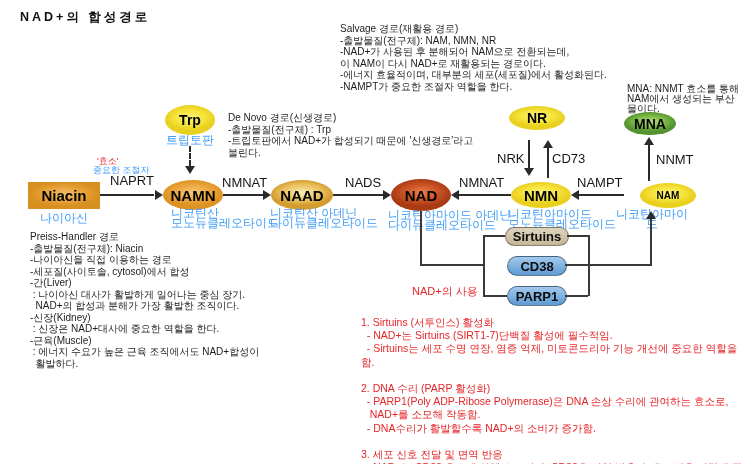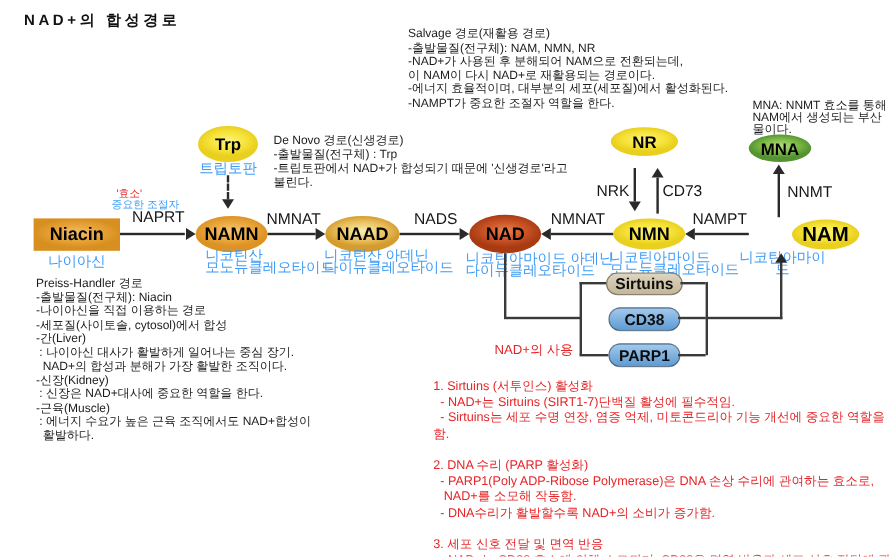--- a/index.html
+++ b/index.html
@@ -97,21 +97,21 @@
 다이뉴클레오타이드</div>
 
   <div class="node n-red" style="left:391px; top:179px; width:60px; height:32px; font-size:15px;">NAD</div>
   <div class="bluesub" style="left:388px; top:211px;">니코틴아마이드 아데닌
 다이뉴클레오타이드</div>
 
   <div class="node n-yellow" style="left:511px; top:182px; width:60px; height:26px; font-size:15px;">NMN</div>
   <div class="bluesub" style="left:508px; top:210px;">니코틴아마이드
 모노뉴클레오타이드</div>
 
-  <div class="node n-yellow" style="left:660px; top:183px; width:56px; height:25px; font-size:17px;">NAM</div>
+  <div class="node n-yellow" style="left:640px; top:183px; width:56px; height:25px; font-size:10px;">NAM</div>
   <div class="bluesub ctr" style="left:612px; top:210px; width:80px;">니코틴아마이드</div>
 
   <div class="node n-yellow" style="left:509px; top:106px; width:56px; height:24px; font-size:14px;">NR</div>
 
   <div class="node n-green" style="left:624px; top:112px; width:52px; height:23px; font-size:14px;">MNA</div>
 
   <div class="abs" style="left:97px; top:155px; font-size:9px; color:#e52528;">'효소'</div>
   <div class="abs" style="left:93px; top:164px; font-size:9px; color:#3e9bf7;">중요한 조절자</div>
   <div class="enz" style="left:110px; top:173px;">NAPRT</div>
   <div class="enz" style="left:222px; top:175px;">NMNAT</div>

